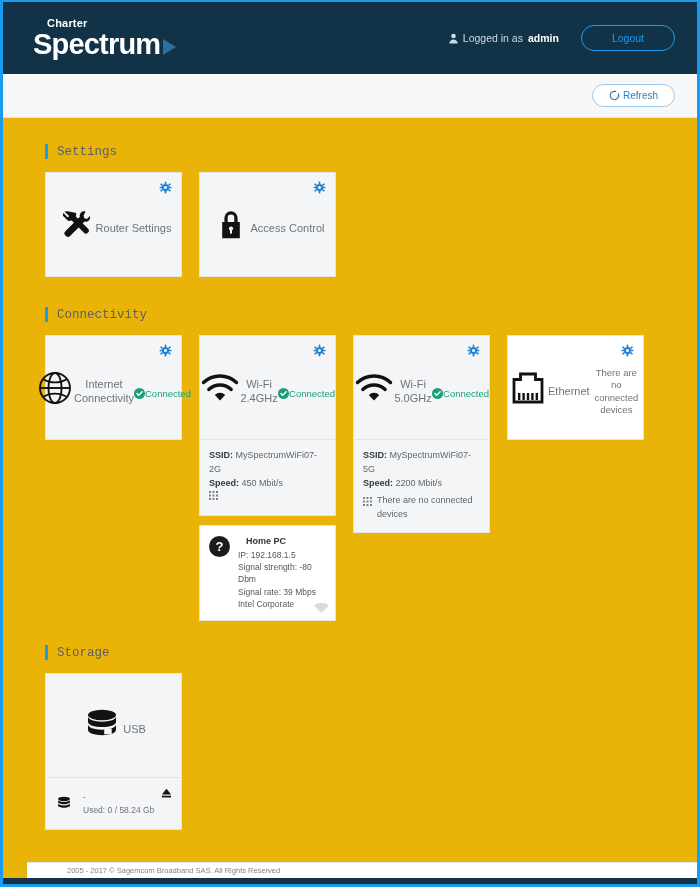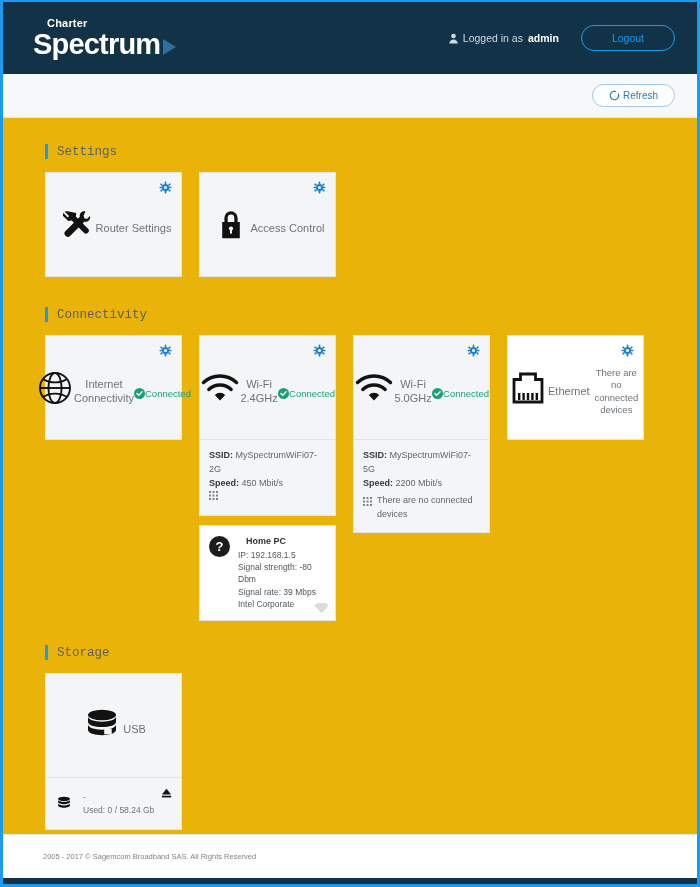--- a/index.html
+++ b/index.html
@@ -122,21 +122,21 @@
     padding: 10px 9px; display: flex; align-items: center; gap: 10px;
     position: relative; height: 52px;
   }
   .usb-txt { font-size: 8.5px; color: #6d7379; line-height: 1.5; }
   .eject { position: absolute; right: 9px; top: 10px; }
   .spacer-32 { height: 30px; }
   .spacer-24 { height: 24px; }
   
   .footer {
     flex: 0 0 auto; border-top: 1px solid #e4e6e8; background: #ffffff;
-    height: 44px; display: flex; align-items: center; padding-left: 40px;
+    height: 16px; display: flex; align-items: center; padding-left: 40px; margin-left: 24px;
   }
   .footer-text { font-size: 7.5px; color: #7d858b; }
   .bottom-bar { height: 6px; background: #123247; flex: 0 0 auto; }
 </style>
 </head>
 <body>
 
 <div id="page">
 
   <div class="header">

